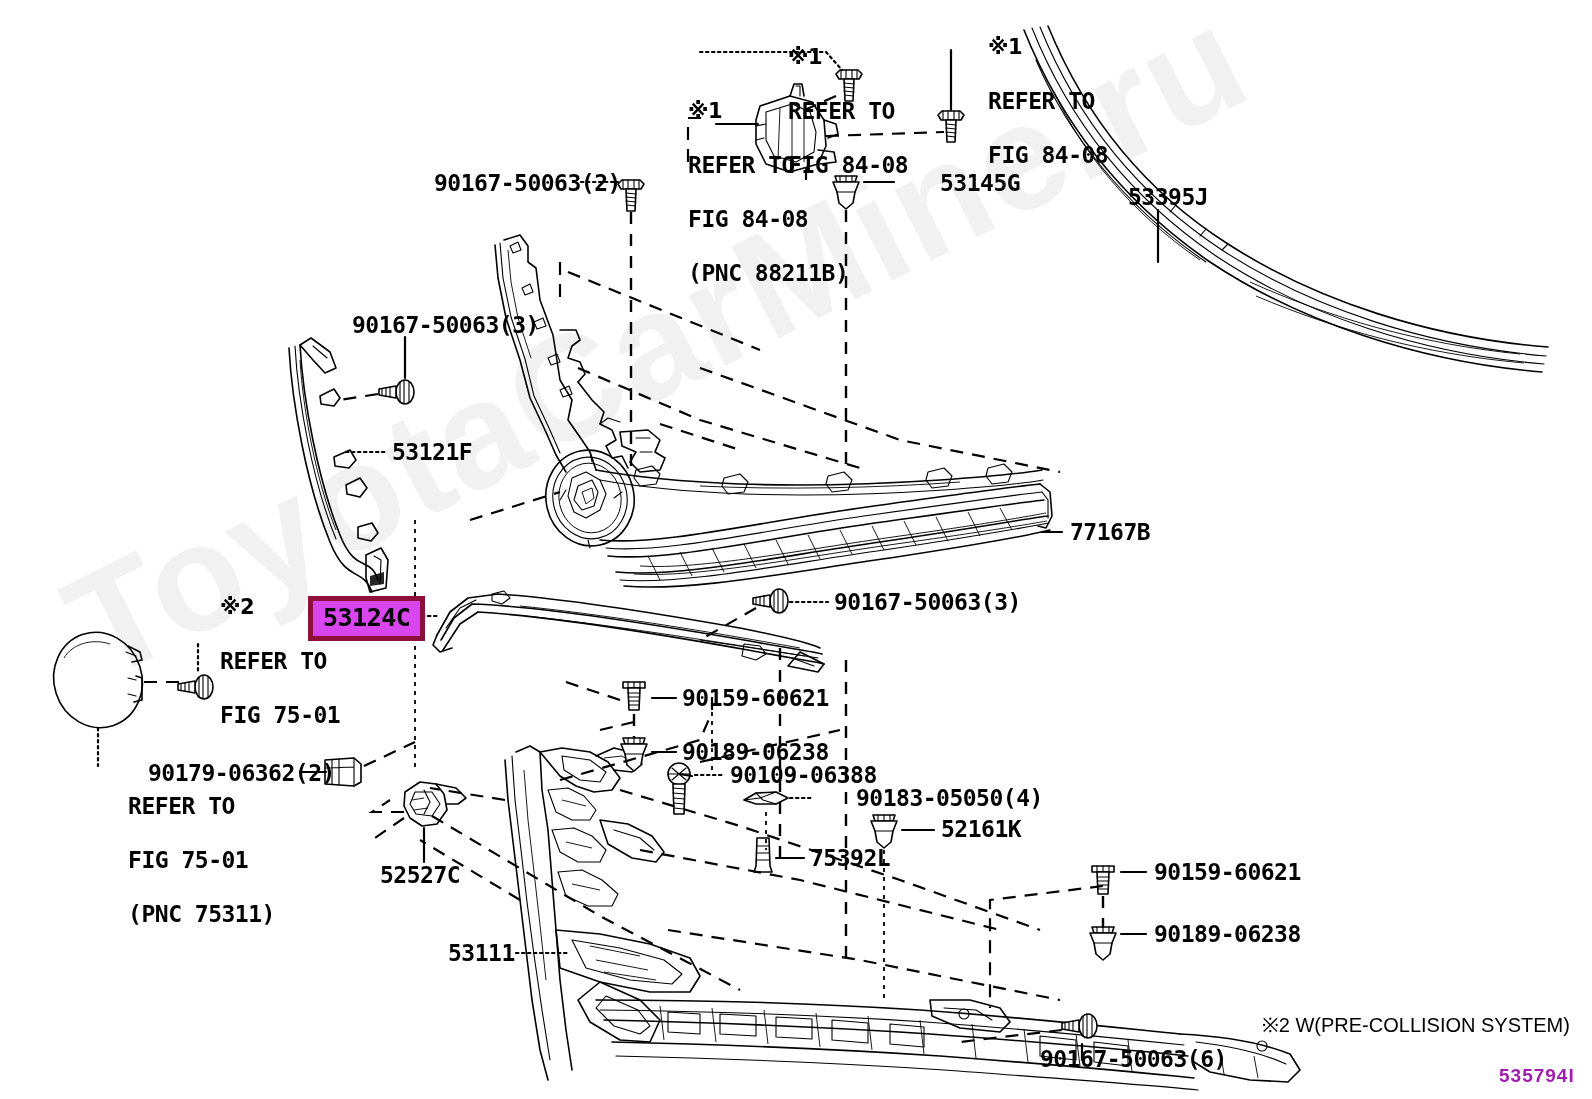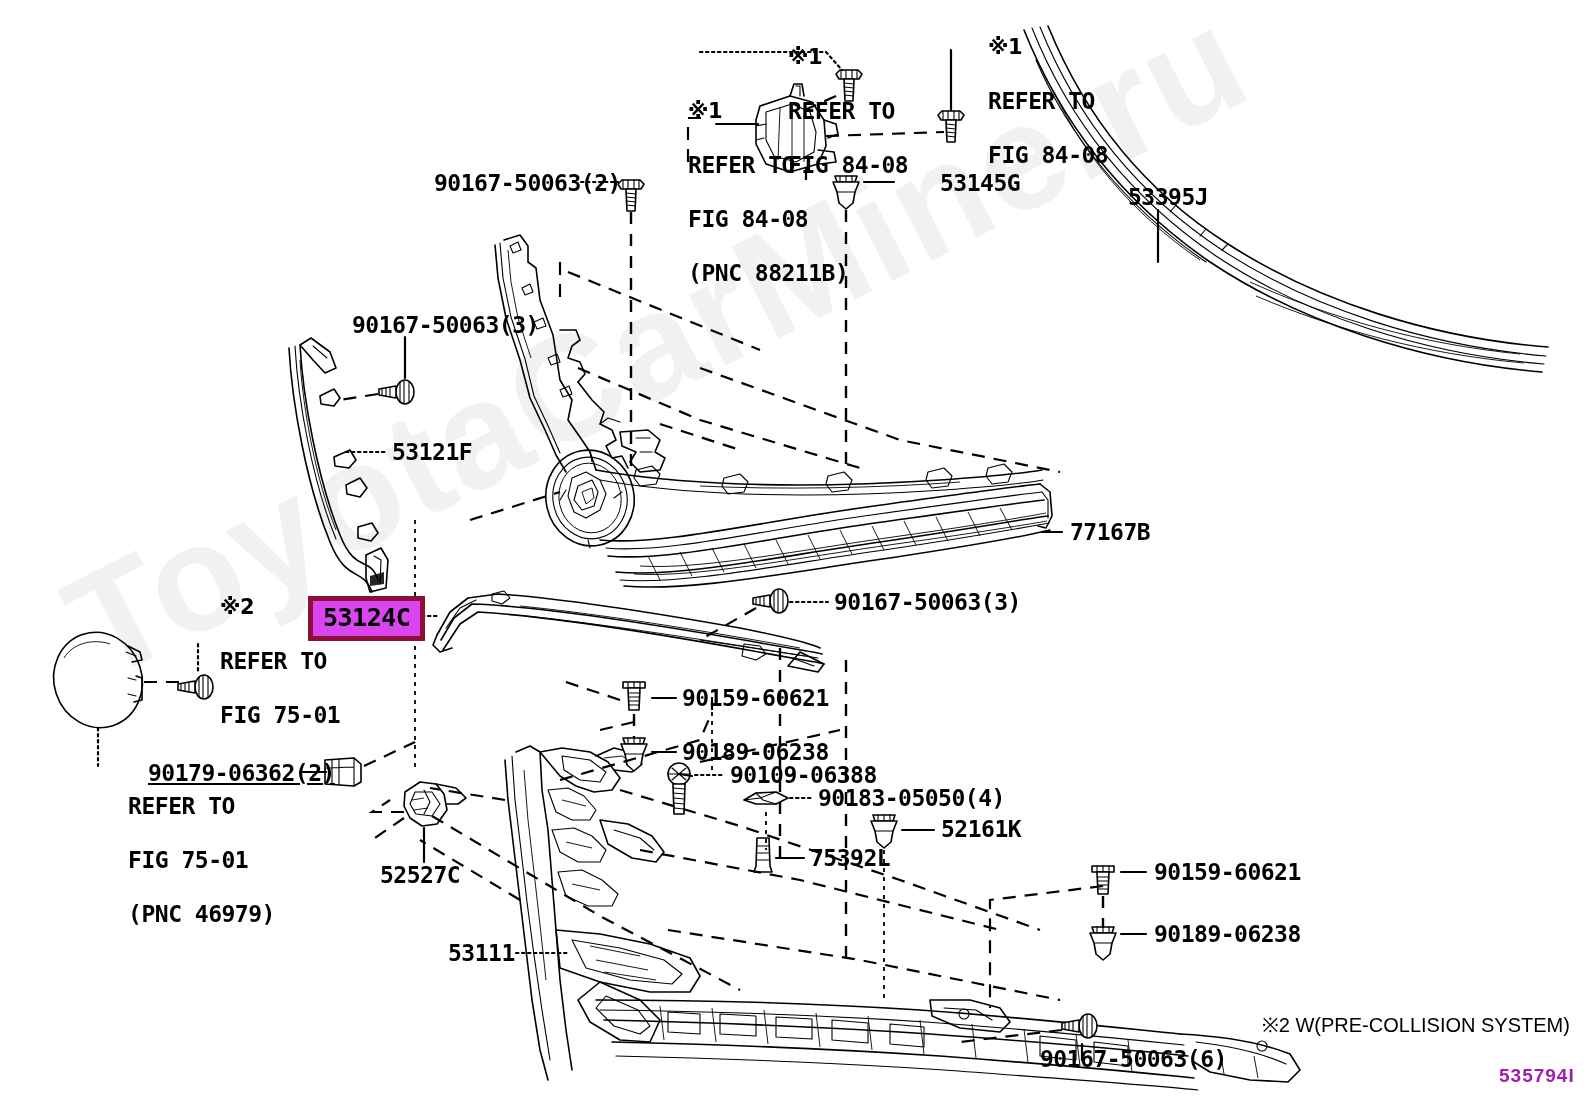--- a/index.html
+++ b/index.html
@@ -488,37 +488,37 @@
 
     <div class="lbl" style="left:140px;top:566px;">
       <span class="star">※2</span><br>
       <span>REFER TO</span><br>
       <span>FIG 75-01</span>
     </div>
 
     <div class="lbl" style="left:48px;top:766px;">
       <span>REFER TO</span><br>
       <span>FIG 75-01</span><br>
-      <span class="small">(PNC 46979)</span>
+      <span class="small">(PNC 75311)</span>
     </div>
 
     <div class="lbl" style="left:434px;top:170px;">90167-50063(2)</div>
     <div class="lbl" style="left:940px;top:170px;">53145G</div>
     <div class="lbl" style="left:1128px;top:184px;">53395J</div>
     <div class="lbl" style="left:352px;top:312px;">90167-50063(3)</div>
     <div class="lbl" style="left:392px;top:439px;">53121F</div>
     <div class="lbl" style="left:1070px;top:519px;">77167B</div>
     <div class="lbl" style="left:834px;top:589px;">90167-50063(3)</div>
     <div class="lbl" style="left:682px;top:685px;">90159-60621</div>
     <div class="lbl" style="left:682px;top:739px;">90189-06238</div>
     <div class="lbl" style="left:730px;top:762px;">90109-06388</div>
-    <div class="lbl" style="left:818px;top:785px;">90183-05050(4)</div>
+    <div class="lbl" style="left:856px;top:785px;">90183-05050(4)</div>
     <div class="lbl" style="left:941px;top:816px;">52161K</div>
     <div class="lbl" style="left:810px;top:845px;">75392L</div>
-    <div class="lbl" style="left:148px;top:760px;text-decoration:underline;">90179-06362(2)</div>
+    <div class="lbl" style="left:148px;top:760px;">90179-06362(2)</div>
     <div class="lbl" style="left:380px;top:862px;text-align:right;">52527C</div>
     <div class="lbl" style="left:448px;top:940px;">53111</div>
     <div class="lbl" style="left:1154px;top:859px;">90159-60621</div>
     <div class="lbl" style="left:1154px;top:921px;">90189-06238</div>
     <div class="lbl" style="left:1040px;top:1046px;">90167-50063(6)</div>
 
     <div class="hl-box" style="left:308px;top:596px;">53124C</div>
 
     <div class="lbl note" style="left:1262px;top:1012px;"><span>※2</span> <span>W(PRE-COLLISION SYSTEM)</span></div>
 

